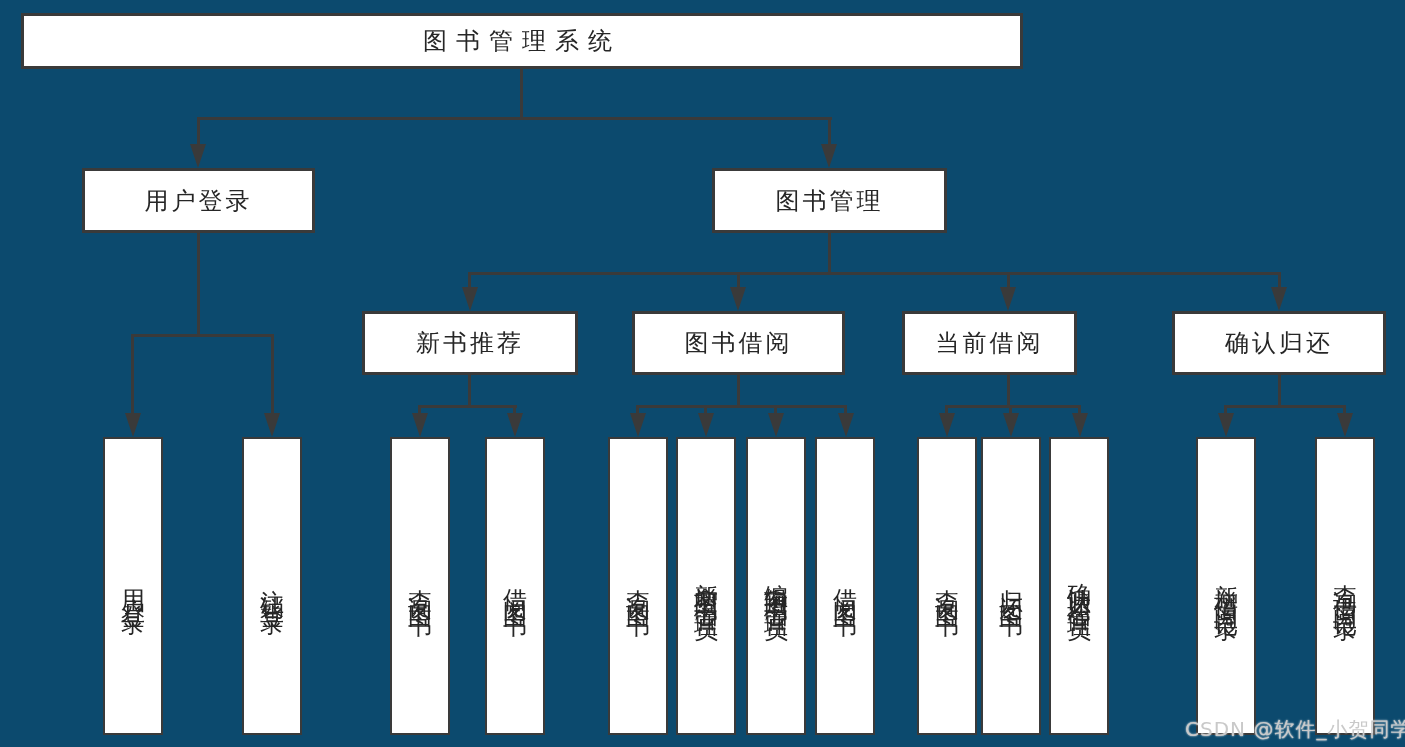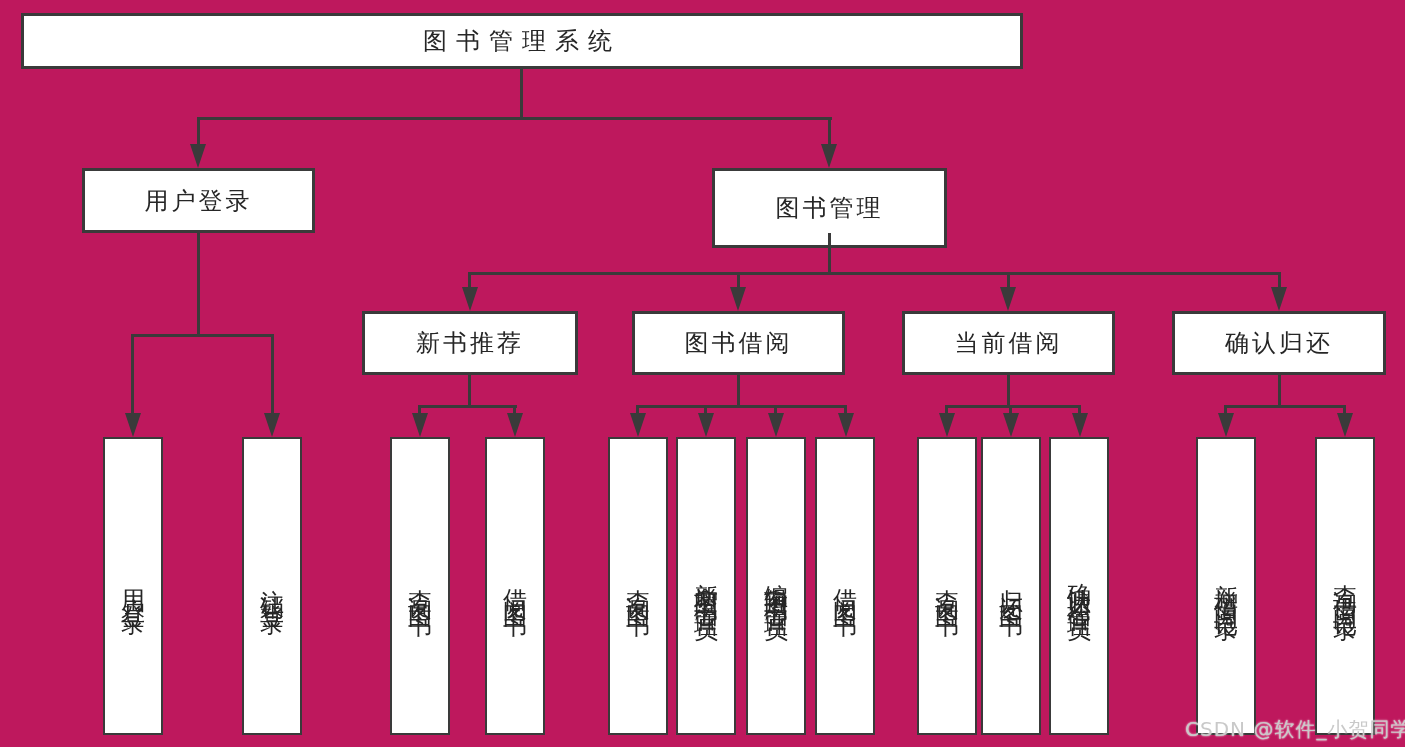--- a/index.html
+++ b/index.html
@@ -1,17 +1,17 @@
 <!DOCTYPE html>
 <html><head>
 <meta charset="utf-8">
 <style>
   html,body{margin:0;padding:0;background:#ffffff;}
   body{font-family:"DejaVu Sans","Liberation Sans",sans-serif;}
-  #canvas{position:relative;width:1405px;height:747px;background:#be185d;overflow:hidden;color:#262626;}
+  #canvas{position:relative;width:1405px;height:747px;background:#0c4a6e;overflow:hidden;color:#262626;}
 
   
   .node{position:absolute;background:#ffffff;border:3px solid #3a3a3a;box-sizing:border-box;
         display:flex;align-items:center;justify-content:center;
         font-size:24px;letter-spacing:3px;color:#262626;white-space:nowrap;}
   .node.title{letter-spacing:9px;}
   .leaf{position:absolute;background:#ffffff;border:2px solid #3a3a3a;box-sizing:border-box;
         display:flex;align-items:center;justify-content:center;top:437px;width:60px;height:298px;}
   .leaf span{writing-mode:vertical-rl;text-orientation:mixed;font-size:24px;color:#262626;
              letter-spacing:8px;line-height:1;}
@@ -40,21 +40,21 @@
   <div class="vline" style="left:520px;top:69px;height:50px;"></div>
   <div class="hline" style="left:197px;top:117px;width:635px;"></div>
   <div class="vline" style="left:197px;top:117px;height:33px;"></div>
   <div class="vline" style="left:828px;top:117px;height:33px;"></div>
   <div class="arr" style="left:190px;top:144px;"></div>
   <div class="arr" style="left:821px;top:144px;"></div>
 
   <div class="node" style="left:82px;top:168px;width:233px;height:65px;">
     <span>用户登录</span>
   </div>
-  <div class="node" style="left:712px;top:168px;width:235px;height:80px;">
+  <div class="node" style="left:712px;top:168px;width:235px;height:65px;">
     <span>图书管理</span>
   </div>
 
   <div class="vline" style="left:197px;top:233px;height:104px;"></div>
   <div class="hline" style="left:131px;top:334px;width:143px;"></div>
   <div class="vline" style="left:131px;top:334px;height:84px;"></div>
   <div class="vline" style="left:271px;top:334px;height:84px;"></div>
   <div class="arr" style="left:125px;top:413px;"></div>
   <div class="arr" style="left:264px;top:413px;"></div>
 
@@ -68,21 +68,21 @@
   <div class="arr" style="left:730px;top:287px;"></div>
   <div class="arr" style="left:1000px;top:287px;"></div>
   <div class="arr" style="left:1271px;top:287px;"></div>
 
   <div class="node" style="left:632px;top:311px;width:213px;height:64px;">
     <span>图书借阅</span>
   </div>
   <div class="node" style="left:362px;top:311px;width:216px;height:64px;">
     <span>新书推荐</span>
   </div>
-  <div class="node" style="left:902px;top:311px;width:213px;height:64px;">
+  <div class="node" style="left:902px;top:311px;width:175px;height:64px;">
     <span>当前借阅</span>
   </div>
   <div class="node" style="left:1172px;top:311px;width:214px;height:64px;">
     <span>确认归还</span>
   </div>
 
   <div class="vline" style="left:468px;top:375px;height:33px;"></div>
   <div class="hline" style="left:418px;top:405px;width:99px;"></div>
   <div class="vline" style="left:418px;top:405px;height:13px;"></div>
   <div class="vline" style="left:513px;top:405px;height:13px;"></div>

